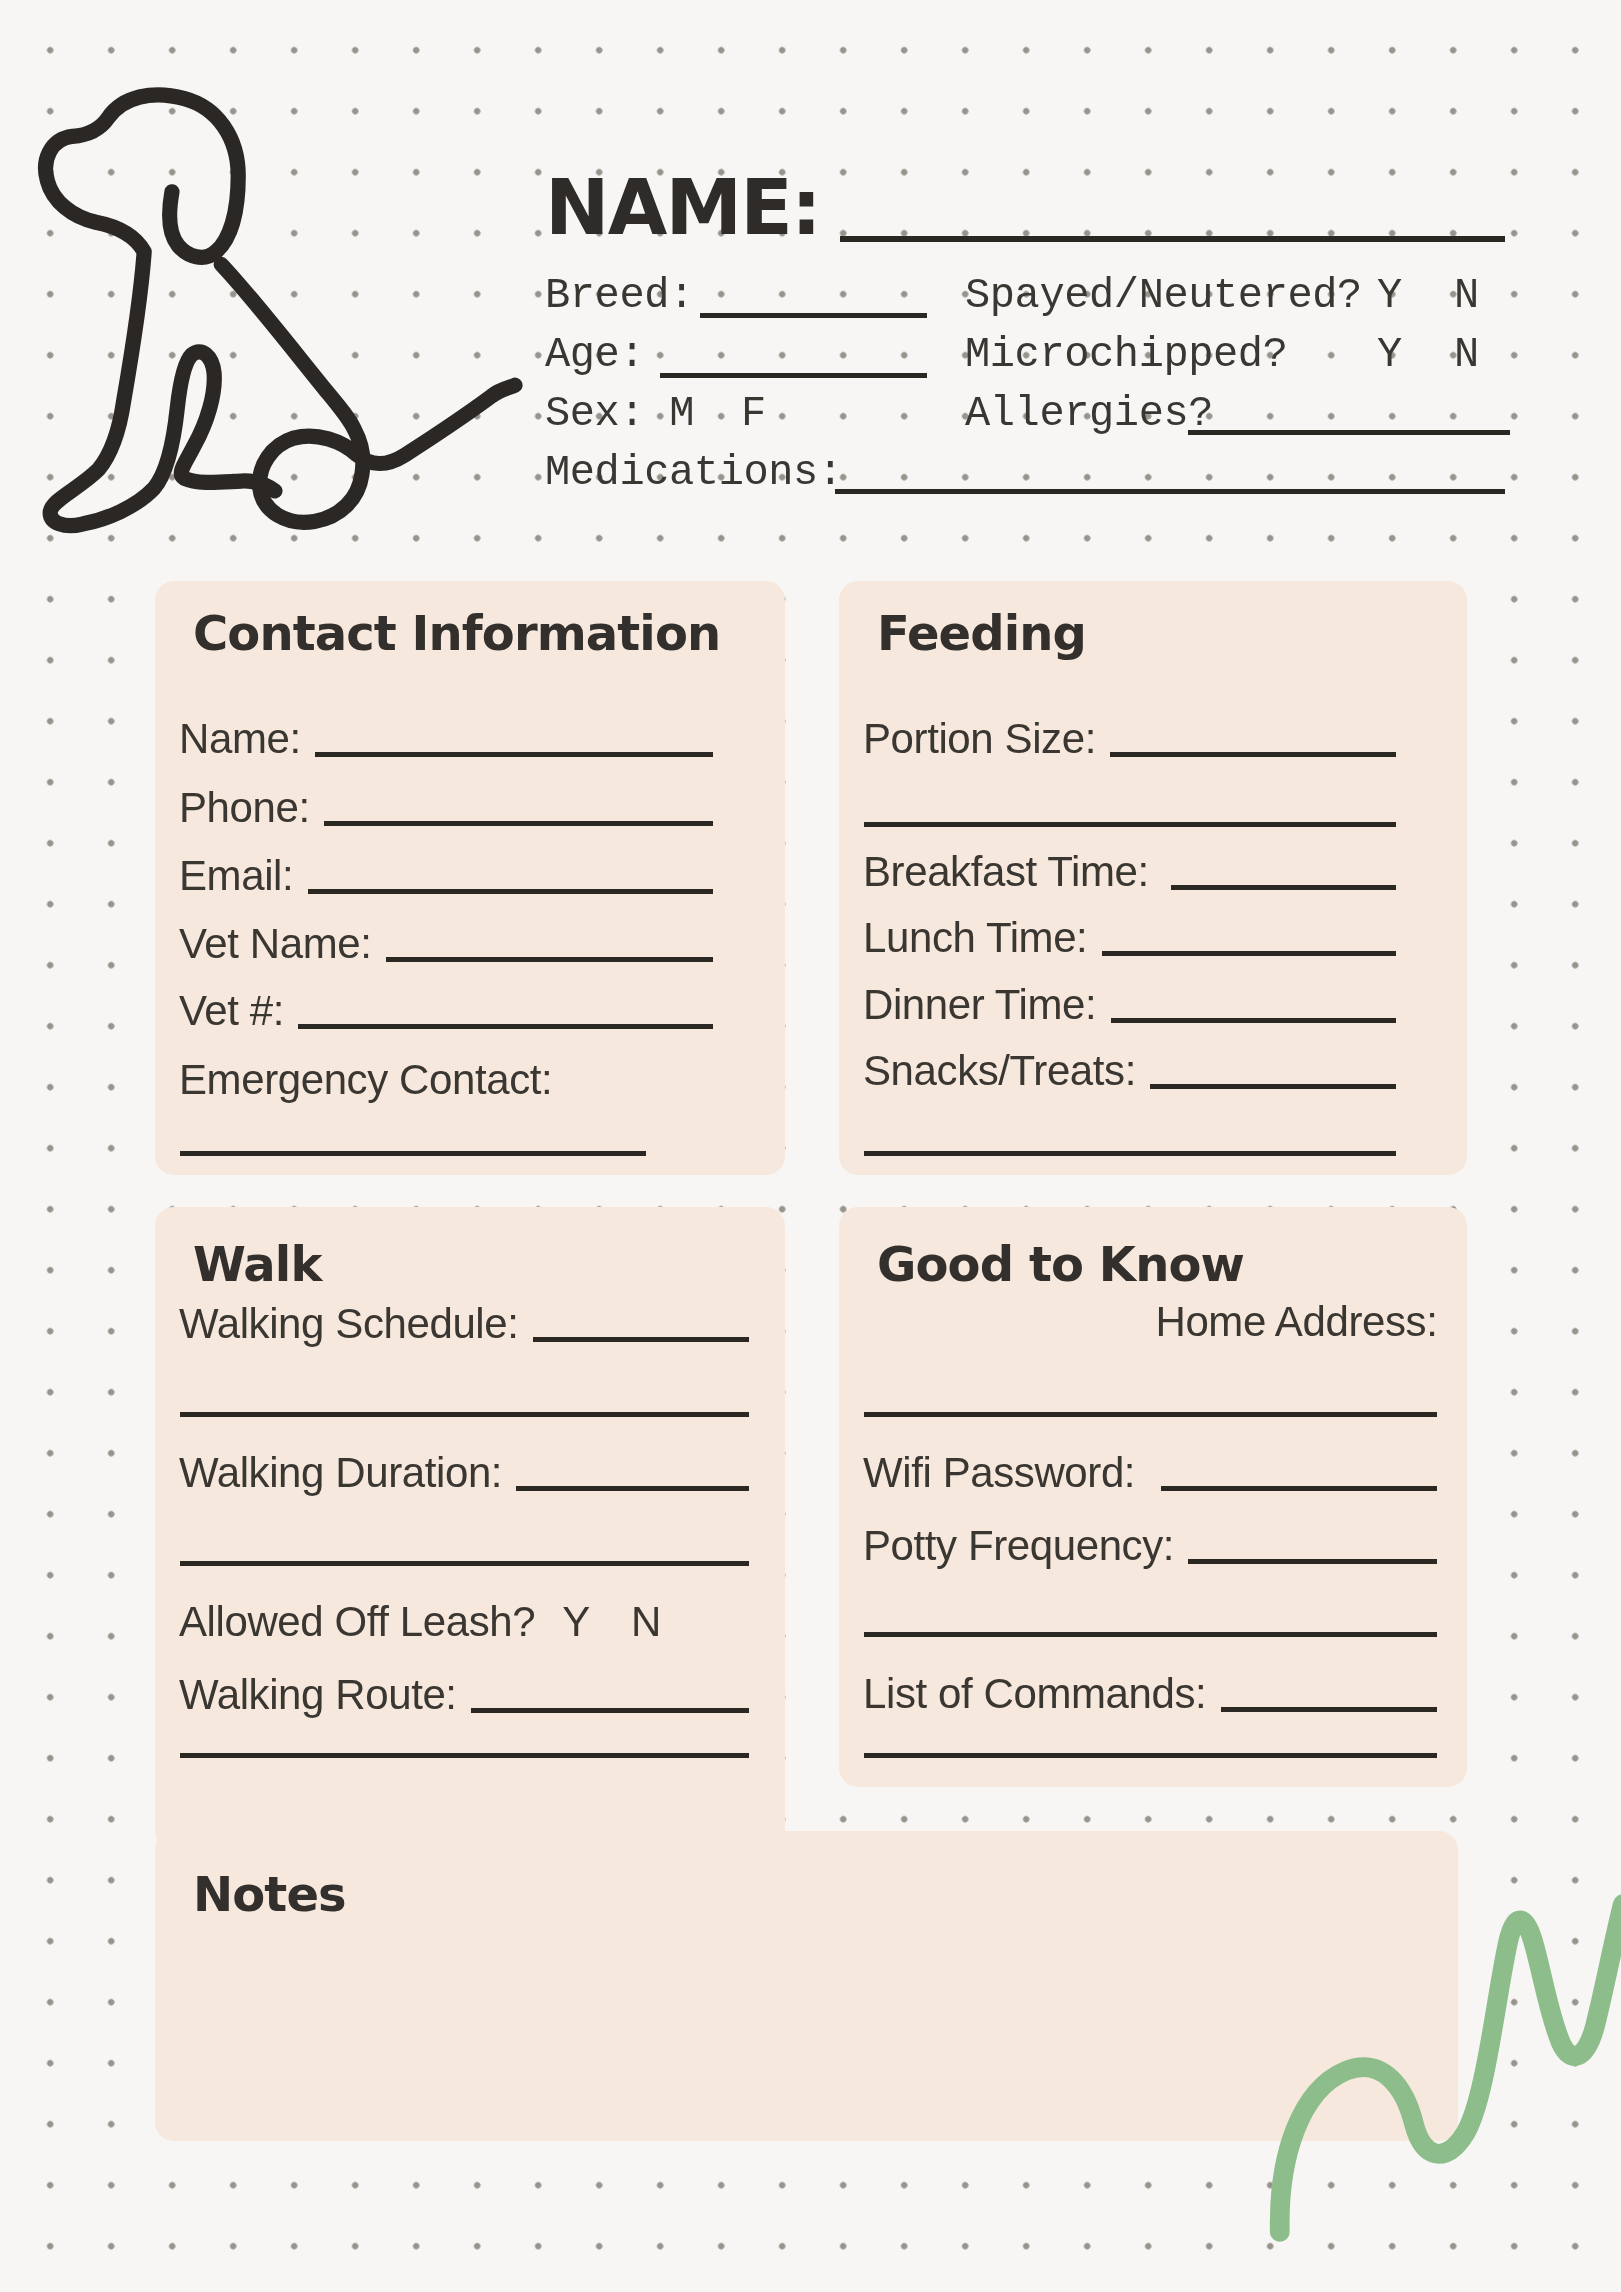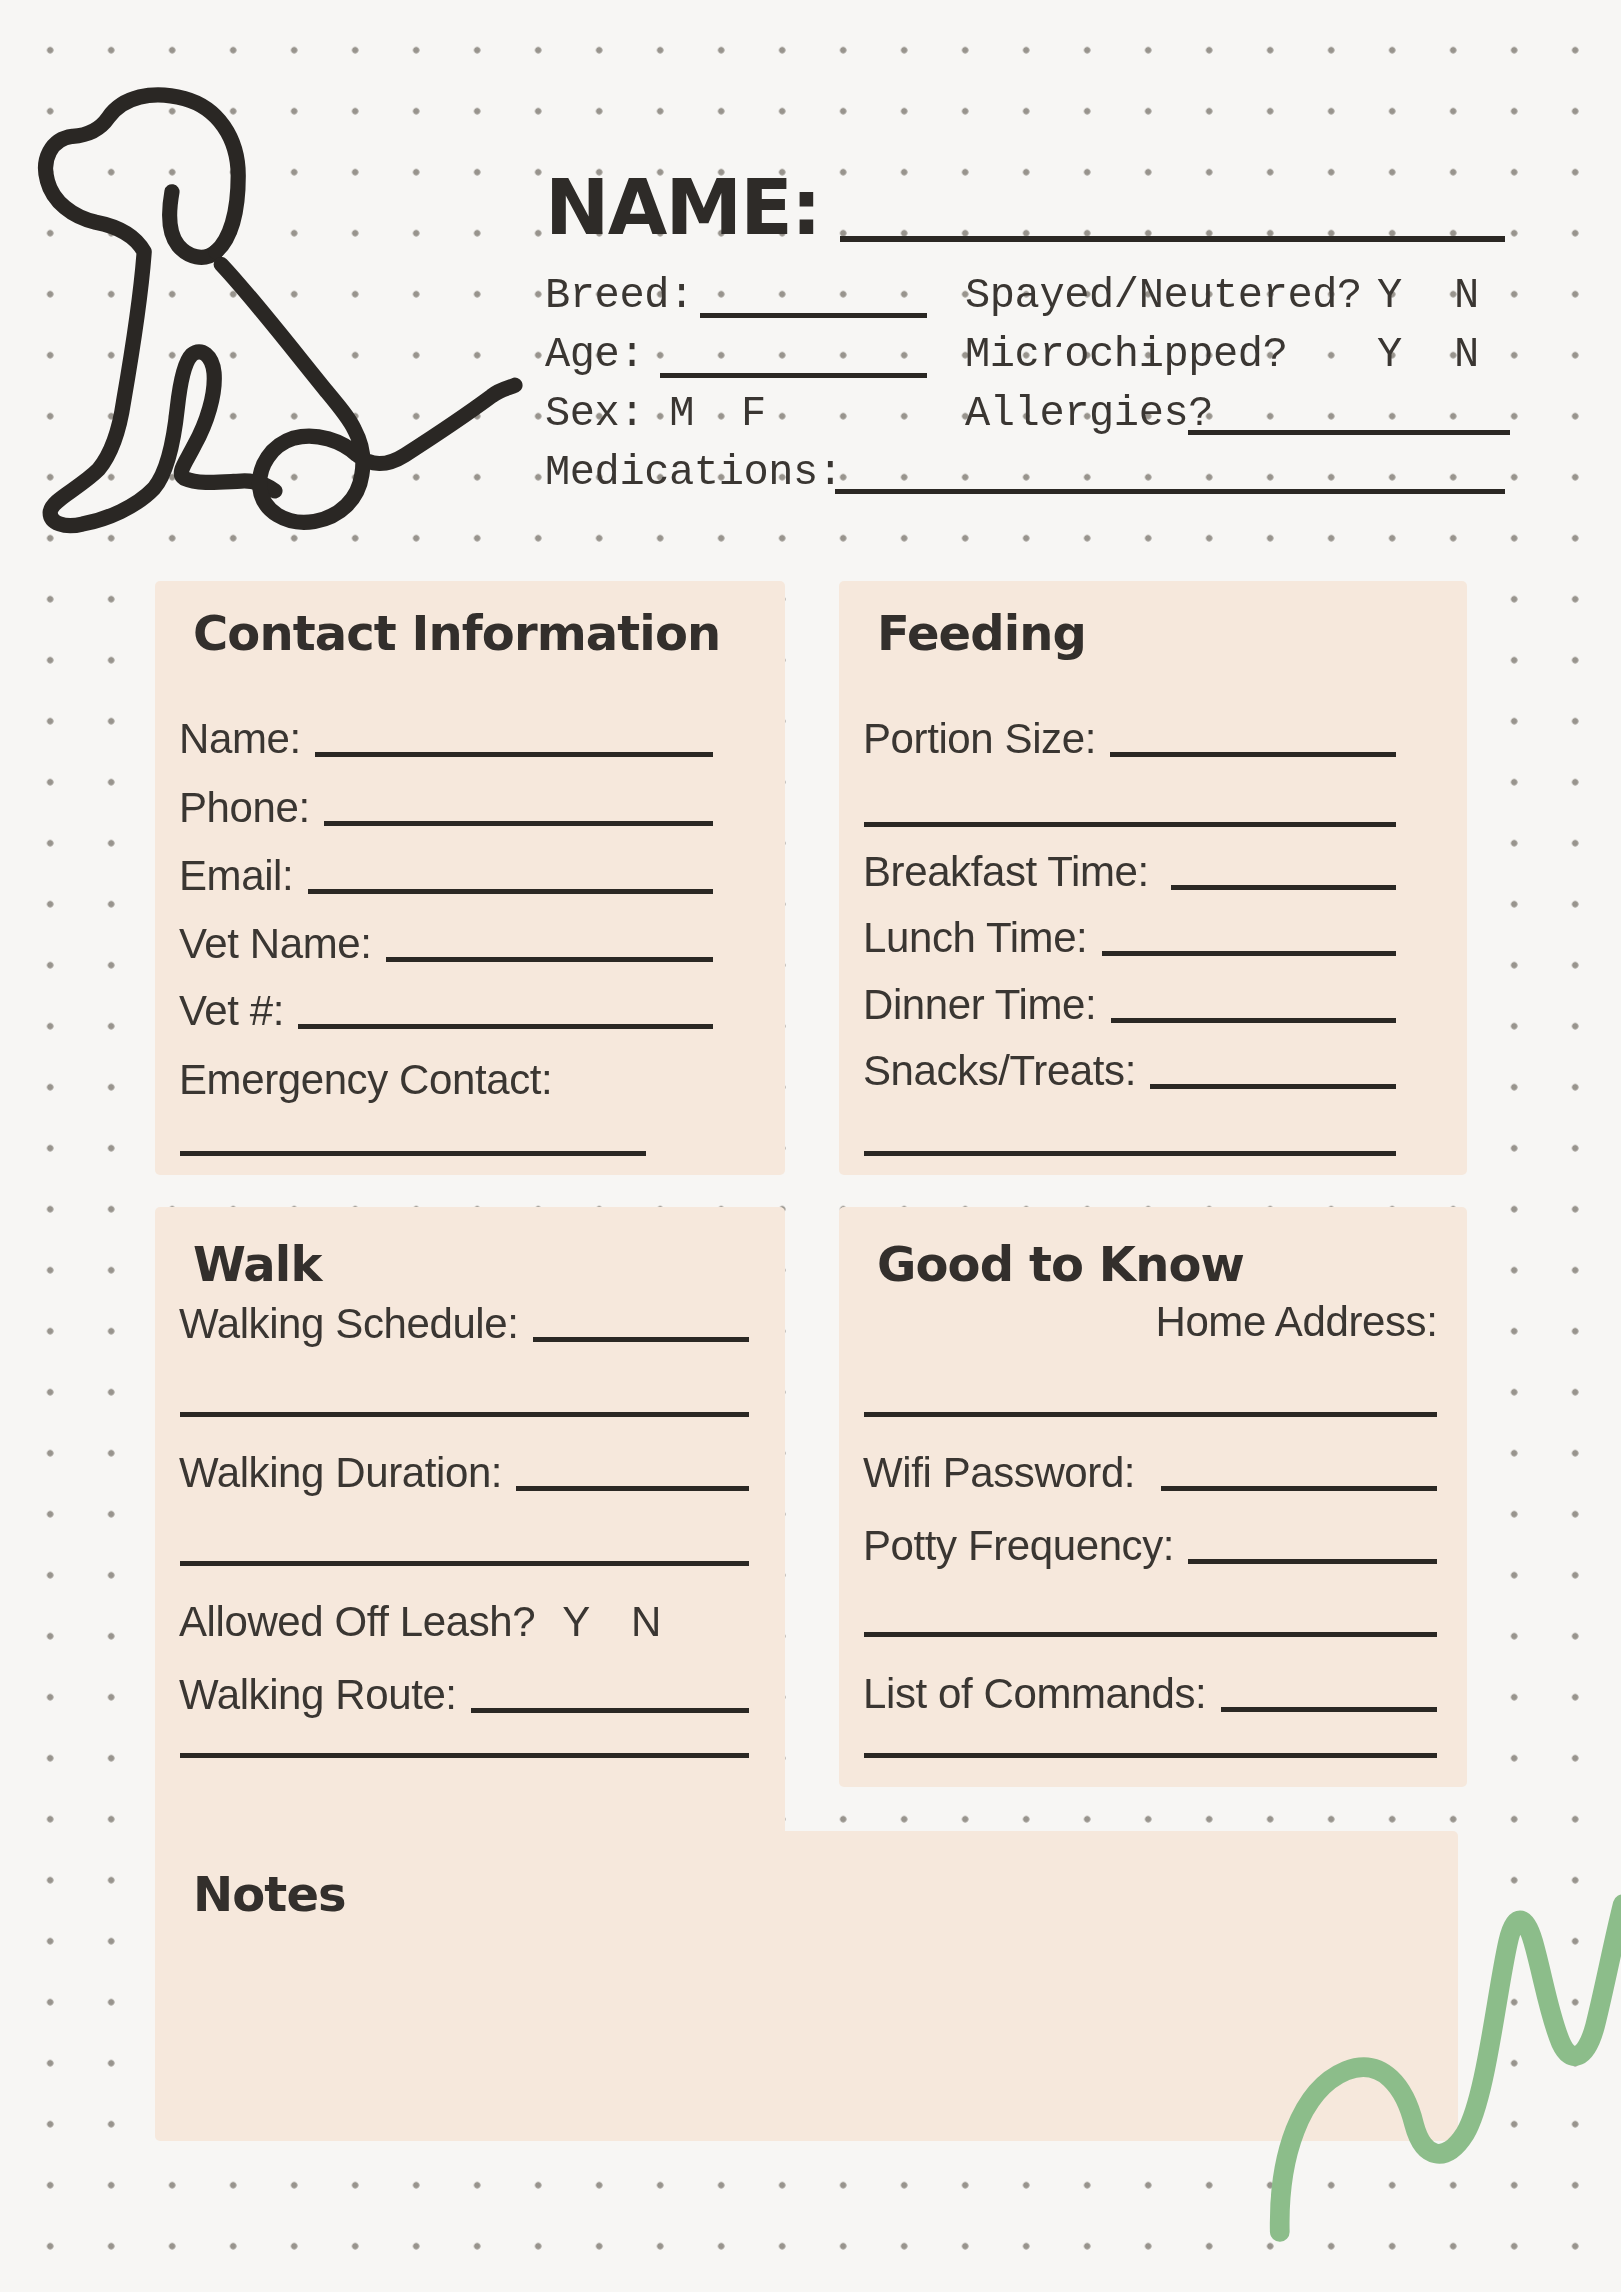--- a/index.html
+++ b/index.html
@@ -24,21 +24,21 @@
   }
   .name-line{position:absolute;left:840px;top:236px;width:665px;height:6.3px;background:#2b2824;}
   .hrow{position:absolute;font-size:42px;line-height:45px;letter-spacing:-0.4px;color:#3a3632;white-space:nowrap;font-family:Liberation Mono, monospace;}
   .hline{position:absolute;height:5.4px;background:#2b2824;}
   .ynrow{width:573px;}
   .ynrow .y{position:absolute;left:412px;}
   .ynrow .n{position:absolute;left:489px;}
   .sex-m{margin-left:25px;}
   .sex-f{margin-left:47px;}
   
-  .card{position:absolute;background:#f6e8dc;border-radius:5px;z-index:1;}
+  .card{position:absolute;background:#f6e8dc;border-radius:19px;z-index:1;}
   .card .title{
     position:absolute;left:38px;top:25px;
     font-family:"DejaVu Sans", sans-serif;font-weight:bold;
     font-size:48px;line-height:54px;color:#332f2c;letter-spacing:-0.9px;
   }
   .frow{
     position:absolute;left:24px;height:47px;
     display:flex;align-items:flex-end;
     font-size:42px;line-height:45px;letter-spacing:-0.4px;color:#3a3632;white-space:nowrap;
   }

